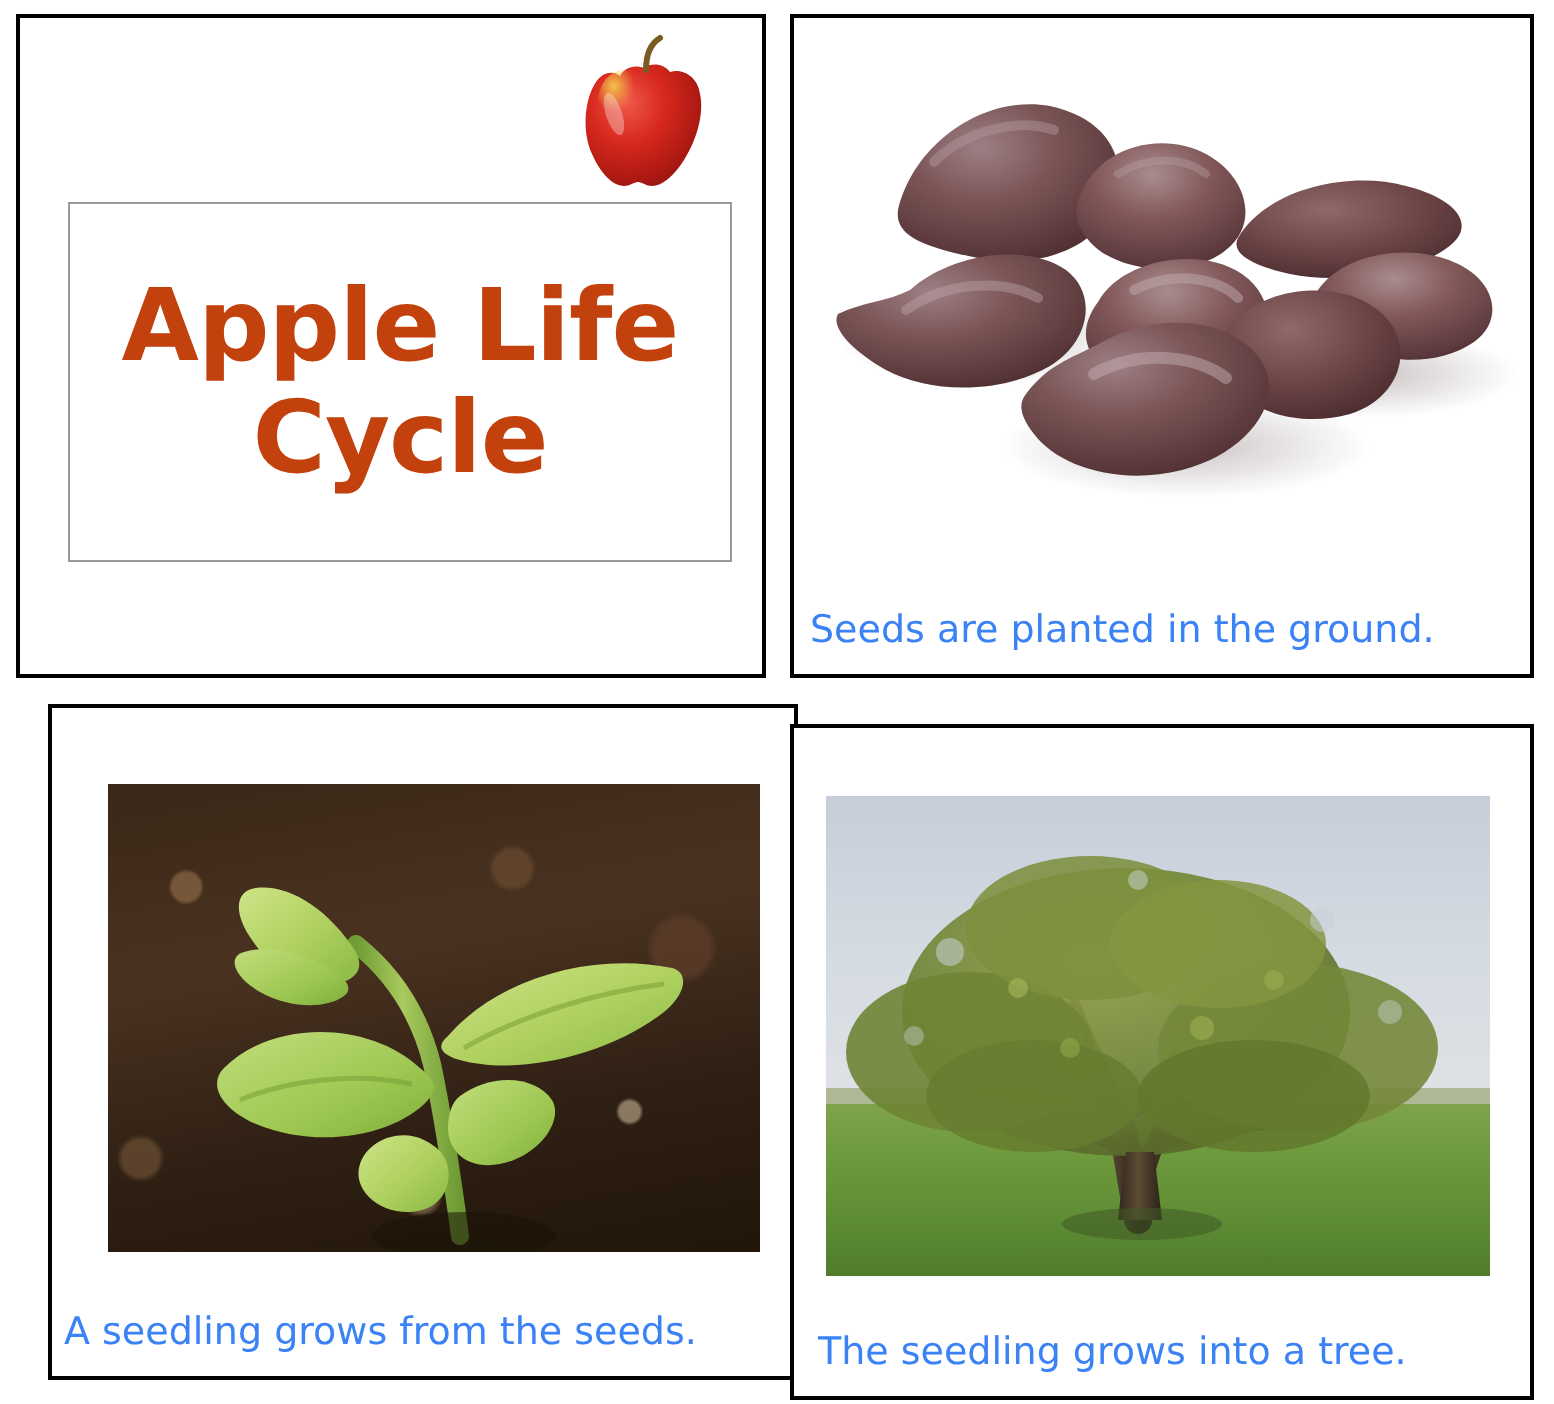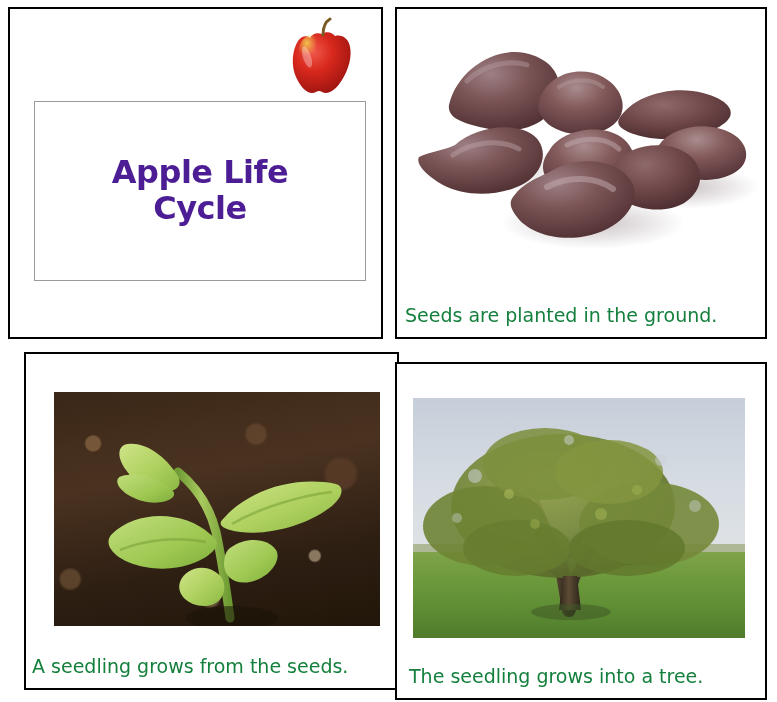--- a/index.html
+++ b/index.html
@@ -48,25 +48,25 @@
     box-sizing: border-box;
     border: 1px solid #9a9a9a;
     display: flex;
     align-items: center;
     justify-content: center;
     background: #ffffff;
   }
   .title-text {
     font-family: "DejaVu Sans", sans-serif;
     font-weight: bold;
-    font-size: 32px;
+    font-size: 50px;
     line-height: 1.12;
     letter-spacing: -0.5px;
     text-align: center;
-    color: #4c1d95;
+    color: #c2410c;
     white-space: pre-line;
   }
 
   
   .photo {
     position: absolute;
     overflow: hidden;
   }
   #photo-seeds {
     left: 0px; top: 0px; width: 368px; height: 276px;
@@ -83,21 +83,21 @@
 
   
   .caption {
     position: absolute;
     left: 8px;
     bottom: 8px;
     right: 6px;
     font-family: "DejaVu Sans", sans-serif;
     font-size: 19px;
     line-height: 1.2;
-    color: #15803d;
+    color: #3b82f6;
     white-space: nowrap;
   }
   #card-seeds .caption { left: 8px; bottom: 10px; }
   #card-seedling .caption { left: 6px; bottom: 10px; }
   #card-tree .caption { left: 12px; bottom: 10px; }
 
   
   .soil {
     position: absolute;
     left: 0; top: 0; right: 0; bottom: 0;

